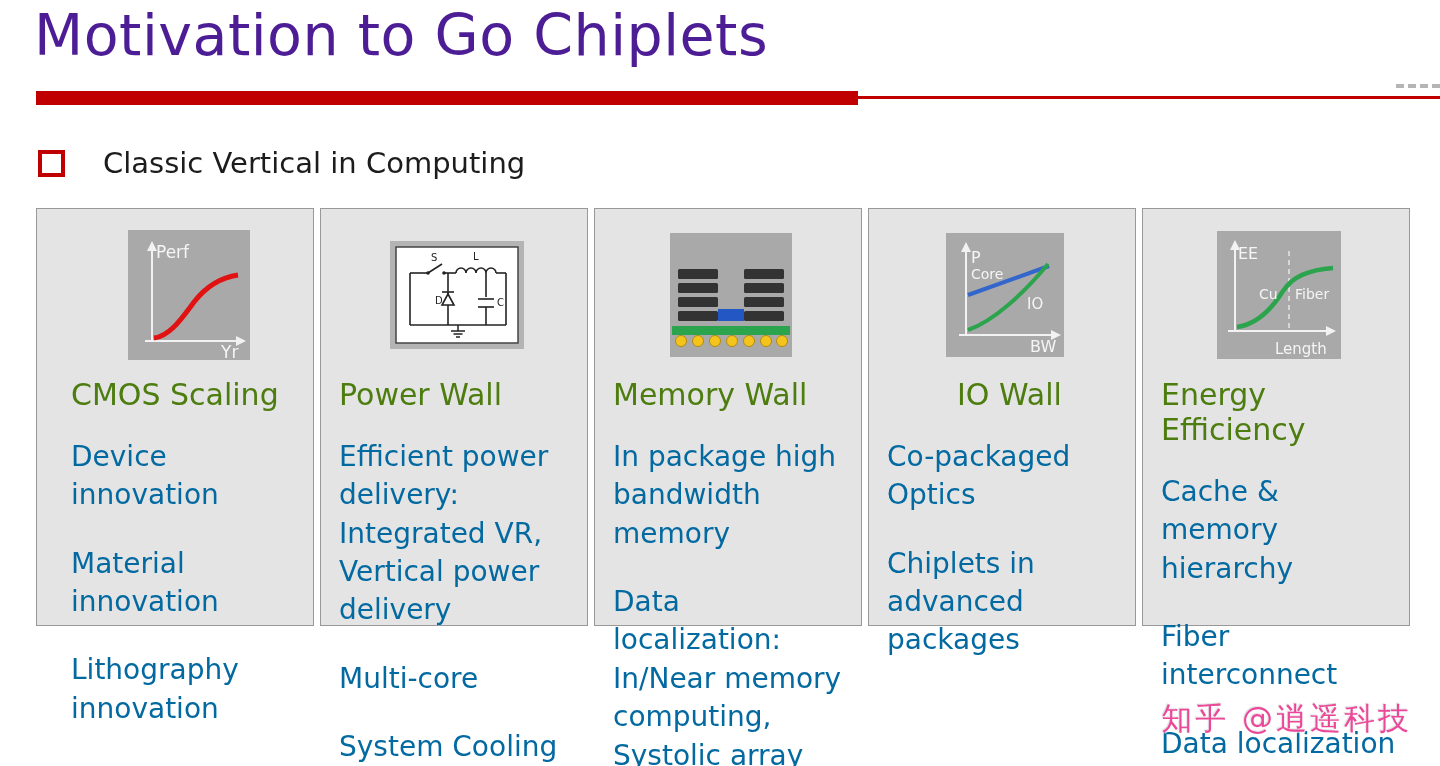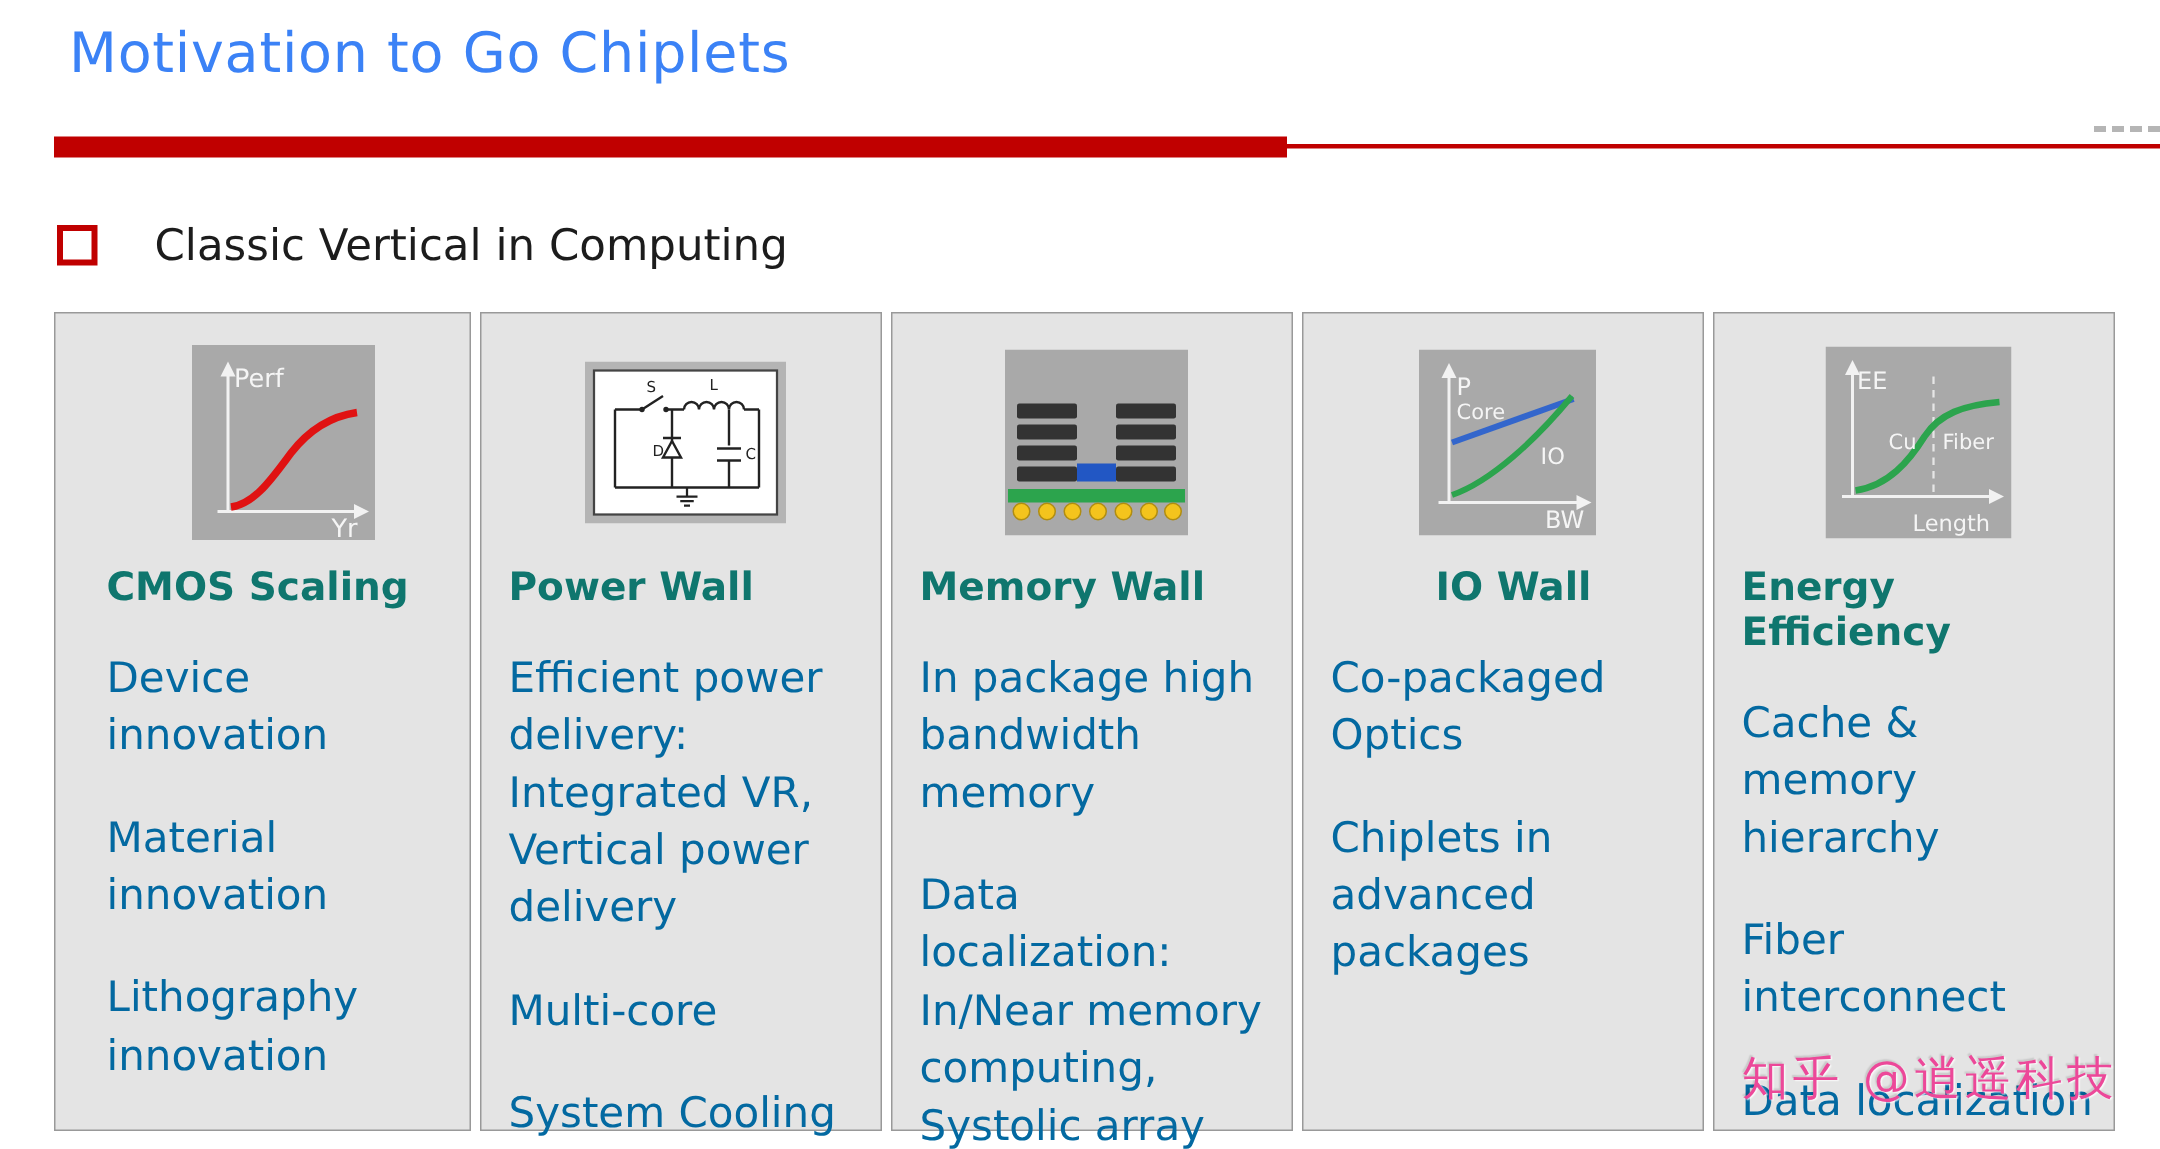--- a/index.html
+++ b/index.html
@@ -12,24 +12,24 @@
     position: relative;
     width: 1440px;
     height: 766px;
     background: #ffffff;
     overflow: hidden;
   }
   .slide-title {
     position: absolute;
     left: 34px;
     top: 2px;
-    margin: 12px;
-    font-size: 37px;
+    margin: 0;
+    font-size: 57px;
     font-weight: 400;
-    color: #3b82f6;
+    color: #4c1d95;
     letter-spacing: 0.5px;
   }
   .title-bar {
     position: absolute;
     left: 36px;
     top: 91px;
     width: 822px;
     height: 14px;
     background: #c00000;
   }
@@ -66,43 +66,43 @@
   }
   .bullet-text {
     font-size: 29px;
     color: #1c1c1c;
   }
   .cards {
     position: absolute;
     left: 36px;
     top: 208px;
     width: 1374px;
-    height: 546px;
+    height: 418px;
     display: flex;
     gap: 6px;
   }
   .card {
     flex: 1 1 0;
     background: #e4e4e4;
     border: 1px solid #999999;
     box-sizing: border-box;
     padding: 12px 12px 0 18px;
   }
   .card:nth-child(1) { padding-left: 34px; padding-right: 6px; }
   .icon-wrap {
     height: 148px;
     display: flex;
     justify-content: center;
     align-items: center;
   }
   .card-title {
     margin: 8px 0 26px 0;
-    font-size: 26px;
-    font-weight: 700;
-    color: #0f766e;
+    font-size: 30px;
+    font-weight: 400;
+    color: #4d7c0f;
   }
   .card:nth-child(4) .card-title { margin-left: 70px; }
   .card-body p {
     margin: 0;
     font-size: 28px;
     line-height: 1.37;
     color: #0369a1;
     white-space: pre-line;
   }
   .card-body p + p { margin-top: 30px; }

